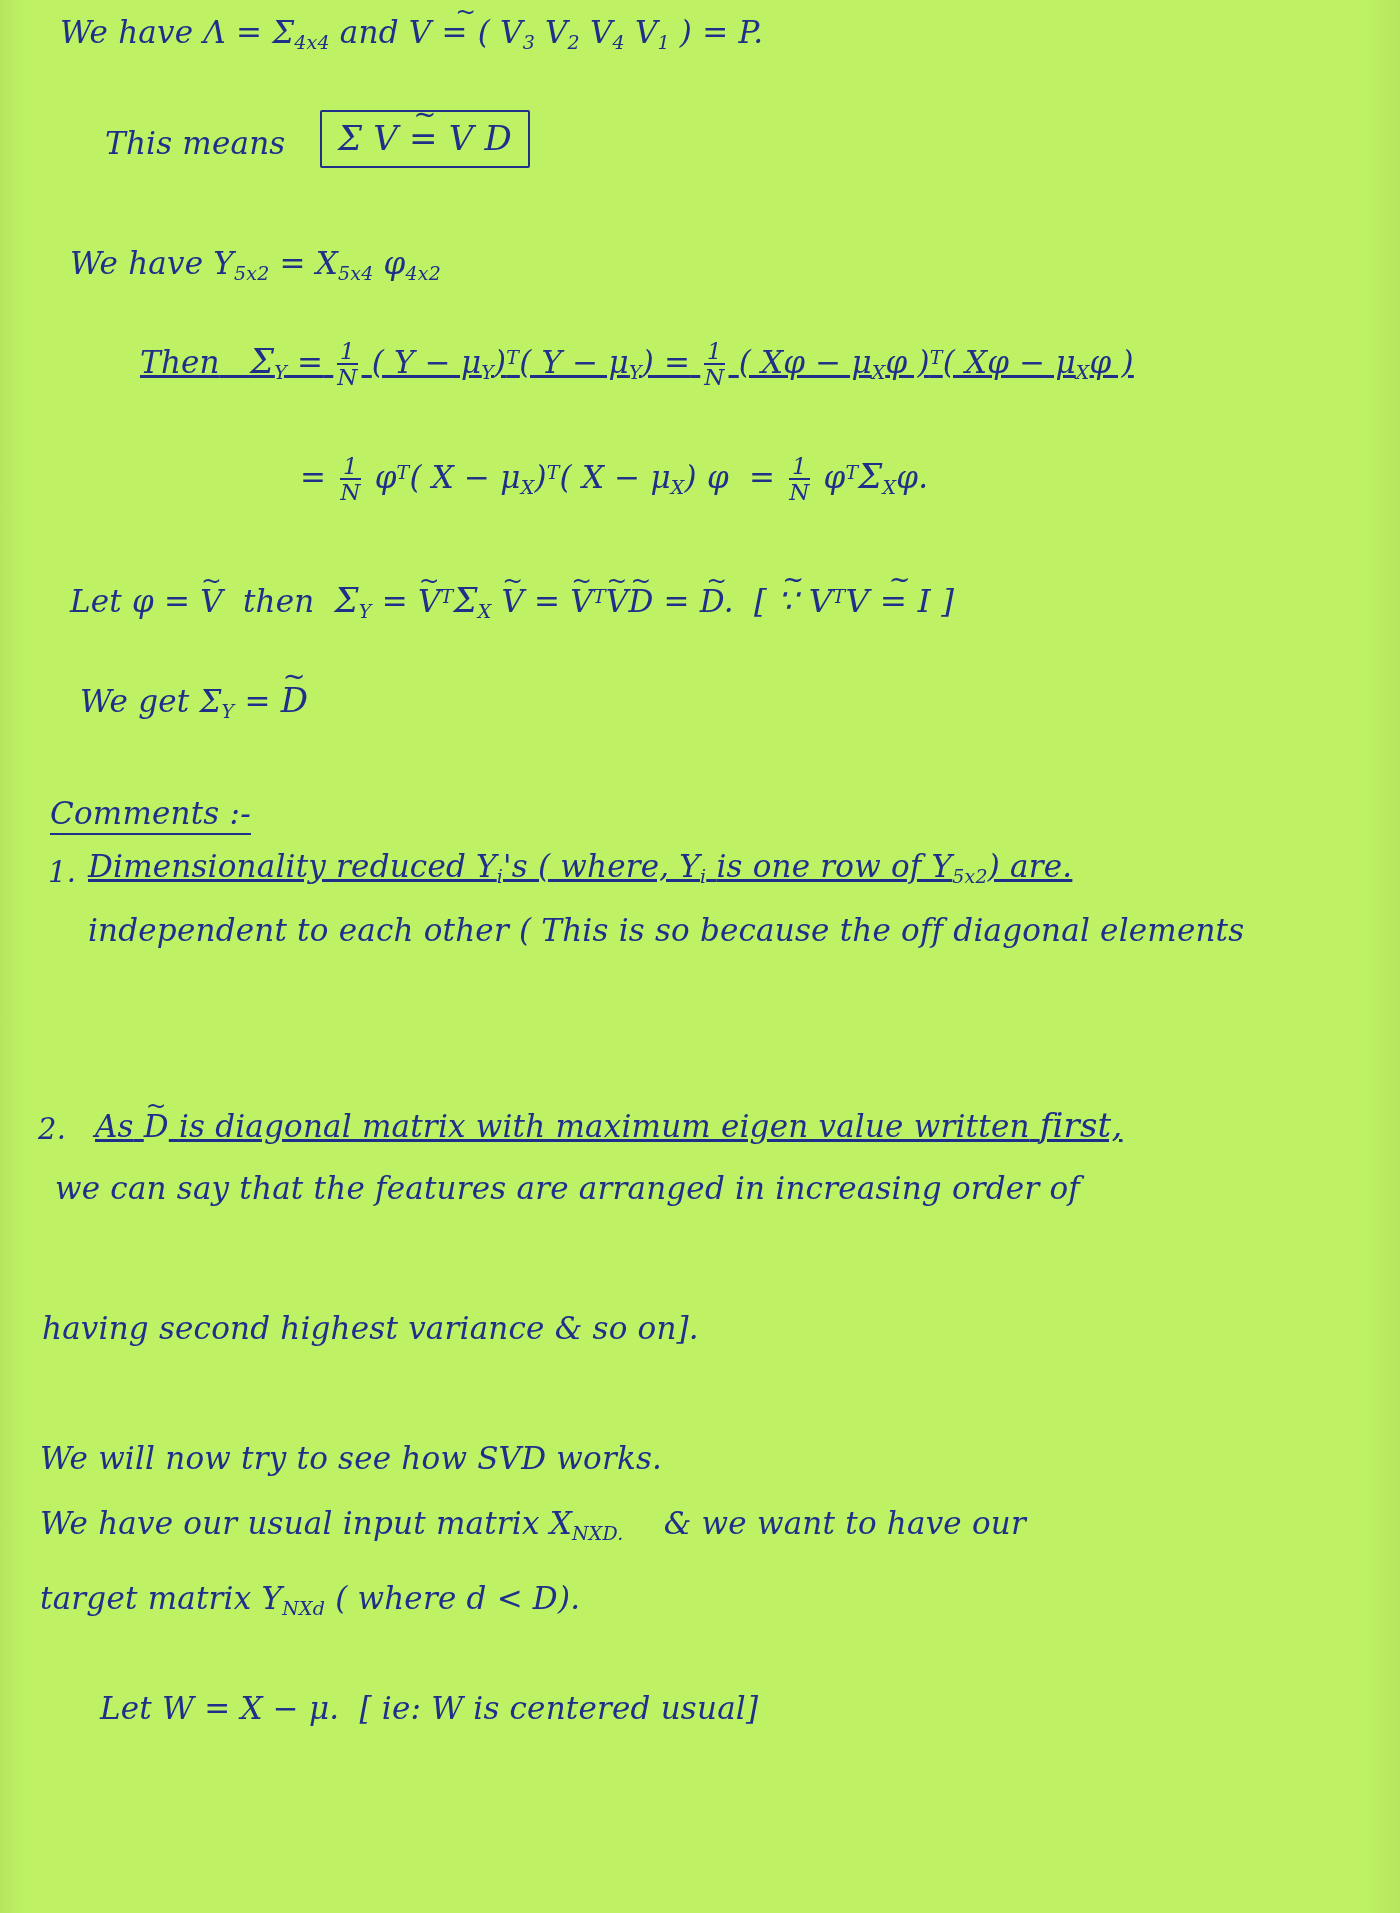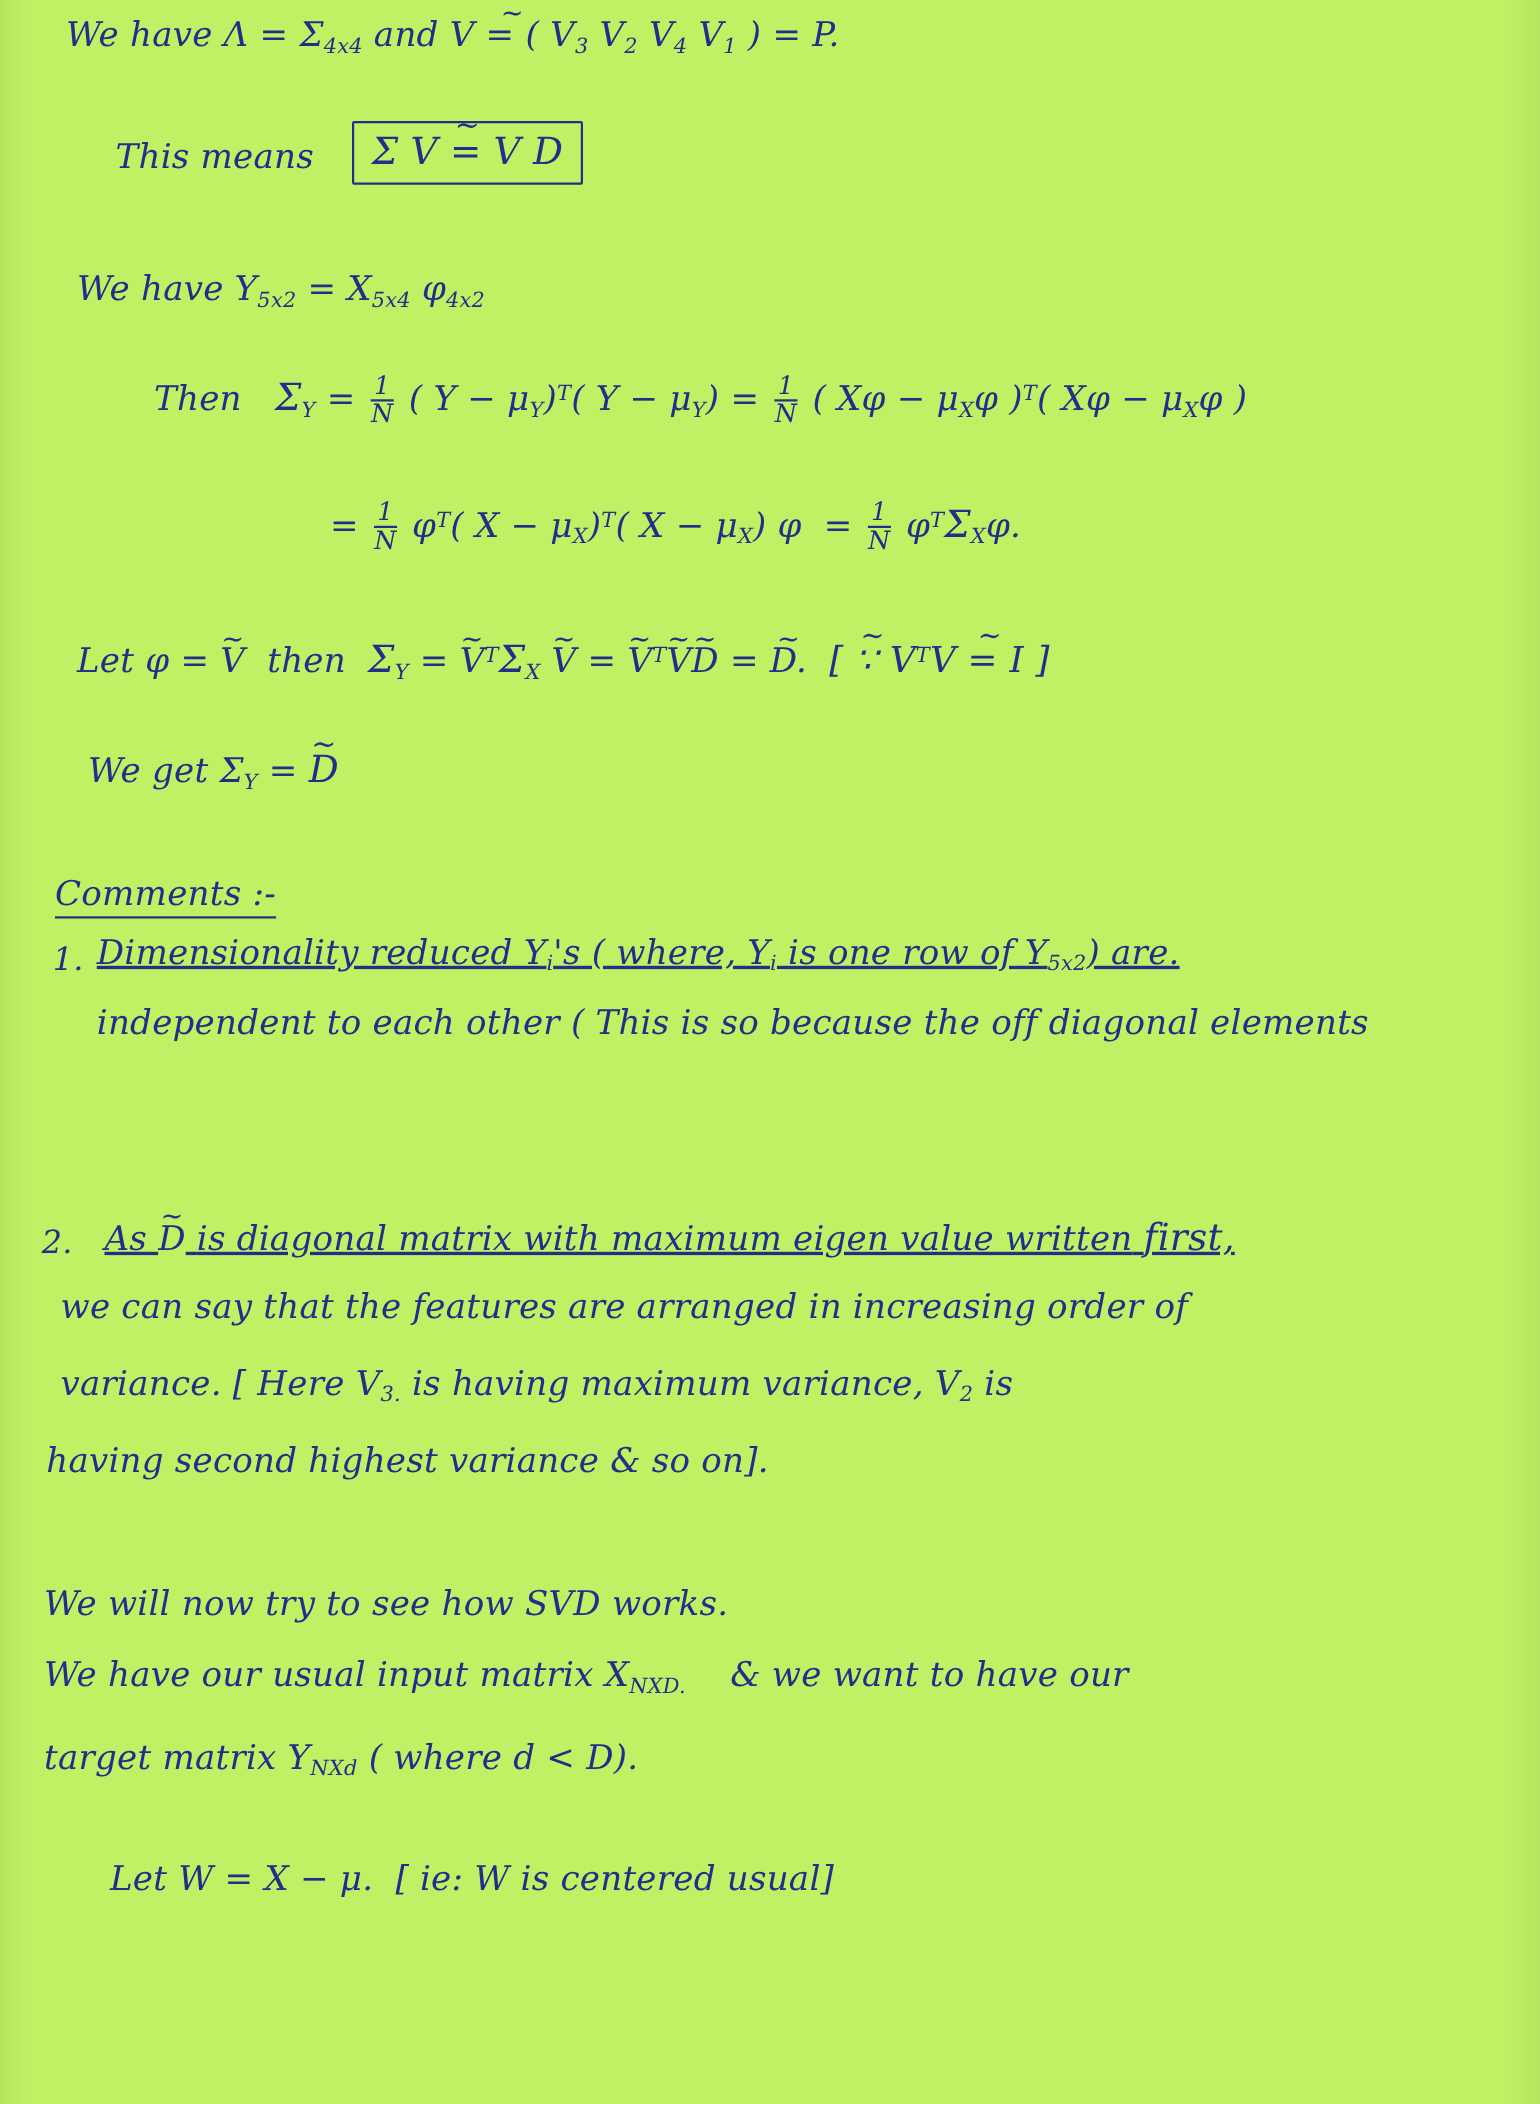--- a/index.html
+++ b/index.html
@@ -120,21 +120,21 @@
       <span class="tilde-over"><span>Σ V  =  V D</span></span>
     </span>
   </div>
 
   <div class="ink l2" style="left:70px; top:245px;">
     <span>We have  Y</span><span class="sub">5x2</span>
     <span>=  X</span><span class="sub">5x4</span>
     <span>φ</span><span class="sub">4x2</span>
   </div>
 
-  <div class="ink l2" style="left:140px; top:340px;">
+  <div class="ink l2" style="left:140px; top:340px;text-decoration:underline;">
     <span>Then</span>
     &nbsp;&nbsp;<span class="big">Σ</span><span class="sub">Y</span>
     <span>=</span>
     <span class="frac"><span class="num">1</span><span class="den">N</span></span>
     <span>( Y − μ</span><span class="sub">Y</span><span>)</span><span class="sup">T</span><span>( Y − μ</span><span class="sub">Y</span><span>)</span>
     <span>=</span>
     <span class="frac"><span class="num">1</span><span class="den">N</span></span>
     <span>( Xφ − μ</span><span class="sub">X</span><span>φ )</span><span class="sup">T</span><span>( Xφ − μ</span><span class="sub">X</span><span>φ )</span>
   </div>
 
@@ -188,25 +188,20 @@
   </div>
   <div class="ink l2" style="left:95px; top:1105px;text-decoration:underline;">
     <span>As</span>
     <span class="tilde-over"><span>D</span></span>
     <span>is diagonal matrix with maximum eigen value written</span>
     <span style="font-size:34px;">first,</span>
   </div>
   <div class="ink l2" style="left:55px; top:1170px;">
     <span>we can say that the features are arranged in increasing order of</span>
   </div>
-  <div class="ink l2" style="left:55px; top:1240px;">
-    <span>variance.  [ Here  V</span><span class="sub">3.</span>
-    <span>is having maximum variance,  V</span><span class="sub">2</span>
-    <span>is</span>
-  </div>
   <div class="ink l2" style="left:42px; top:1310px;">
     <span>having second highest variance &amp; so on].</span>
   </div>
 
   <div class="ink l2" style="left:40px; top:1440px;">
     <span>We will now try to see how SVD works.</span>
   </div>
   <div class="ink l2" style="left:40px; top:1505px;">
     <span>We have our usual input matrix  X</span><span class="sub">NXD.</span>
     &nbsp;&nbsp;&nbsp;<span>&amp; we want to have our</span>

